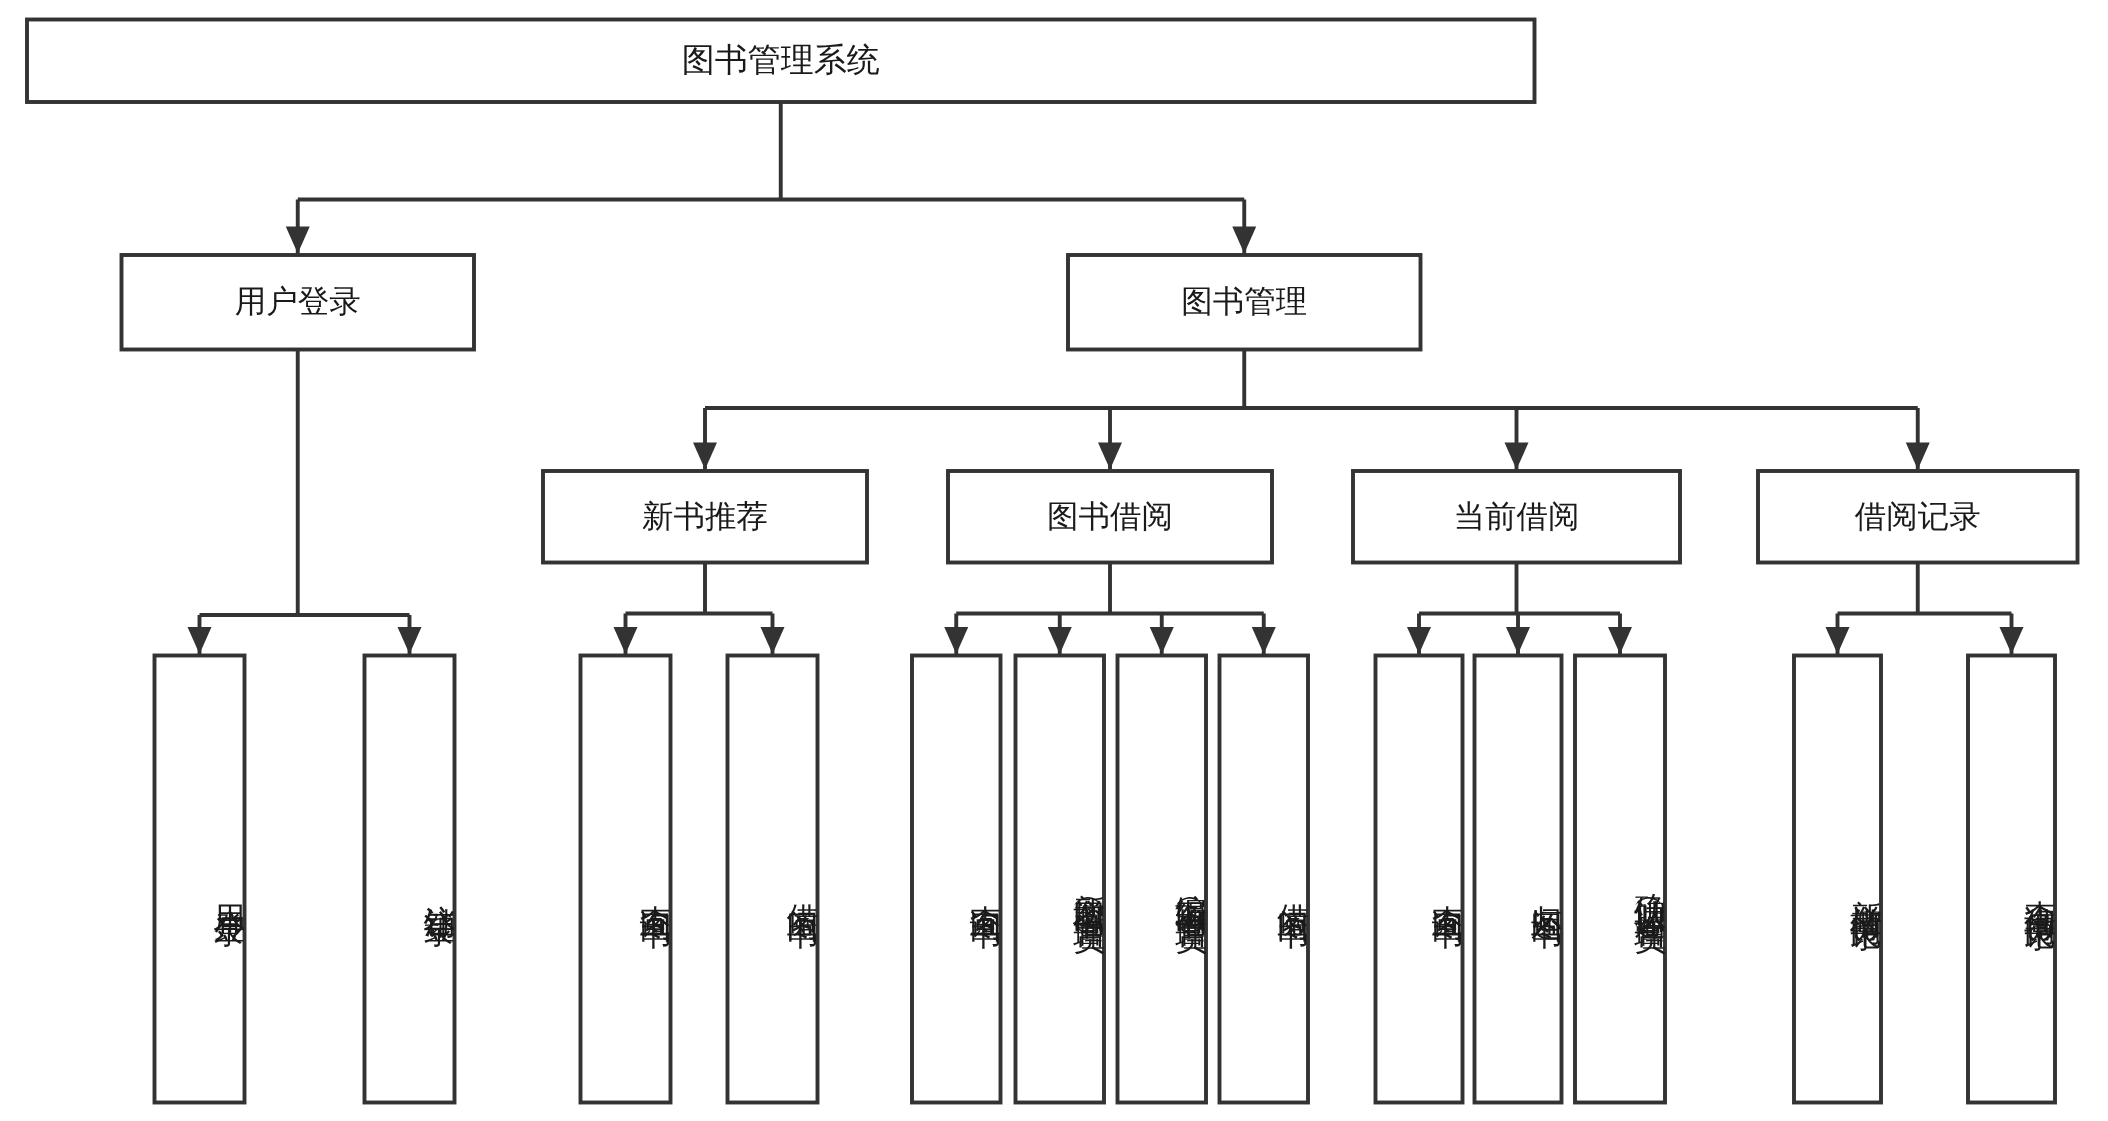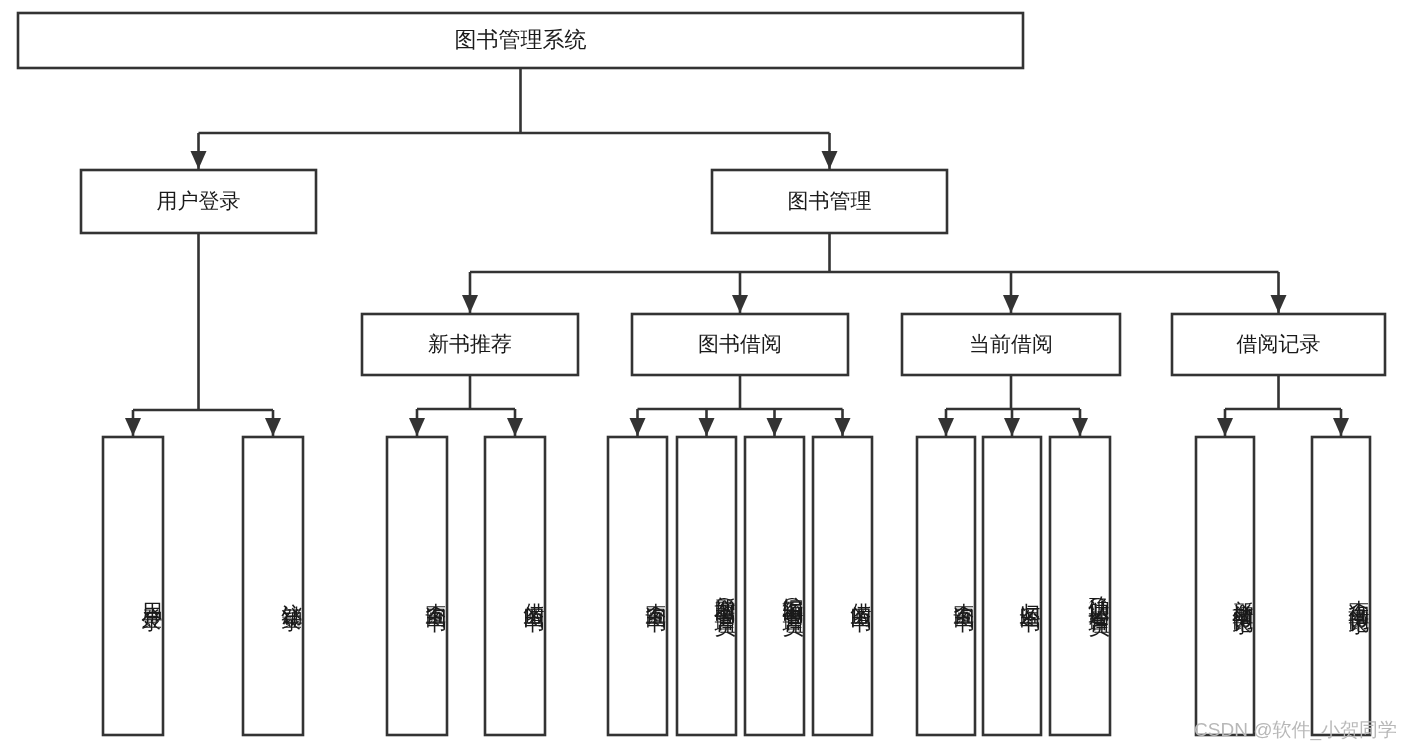--- a/index.html
+++ b/index.html
@@ -220,15 +220,14 @@
       <div class="vlabel" style="left: 677px; top: 455px; width: 59px; height: 274px;">新增图书（管理员）</div>
       <div class="vlabel" style="left: 745px; top: 455px; width: 59px; height: 274px;">编辑图书（管理员）</div>
       <div class="vlabel" style="left: 813px; top: 455px; width: 59px; height: 274px;">借阅图书</div>
       <div class="vlabel" style="left: 917px; top: 455px; width: 58px; height: 274px;">查询图书</div>
       <div class="vlabel" style="left: 983px; top: 455px; width: 58px; height: 274px;">归还图书</div>
       <div class="vlabel" style="left: 1050px; top: 455px; width: 60px; height: 274px;">确认归还（管理员）</div>
       <div class="vlabel" style="left: 1196px; top: 455px; width: 58px; height: 274px;">新增借阅记录</div>
       <div class="vlabel" style="left: 1312px; top: 455px; width: 58px; height: 274px;">查询借阅记录</div>
     </div>
 
-  <div class="watermark">CSDN @软件_小贺同学</div>
 
 </div>
 
 </body></html>

